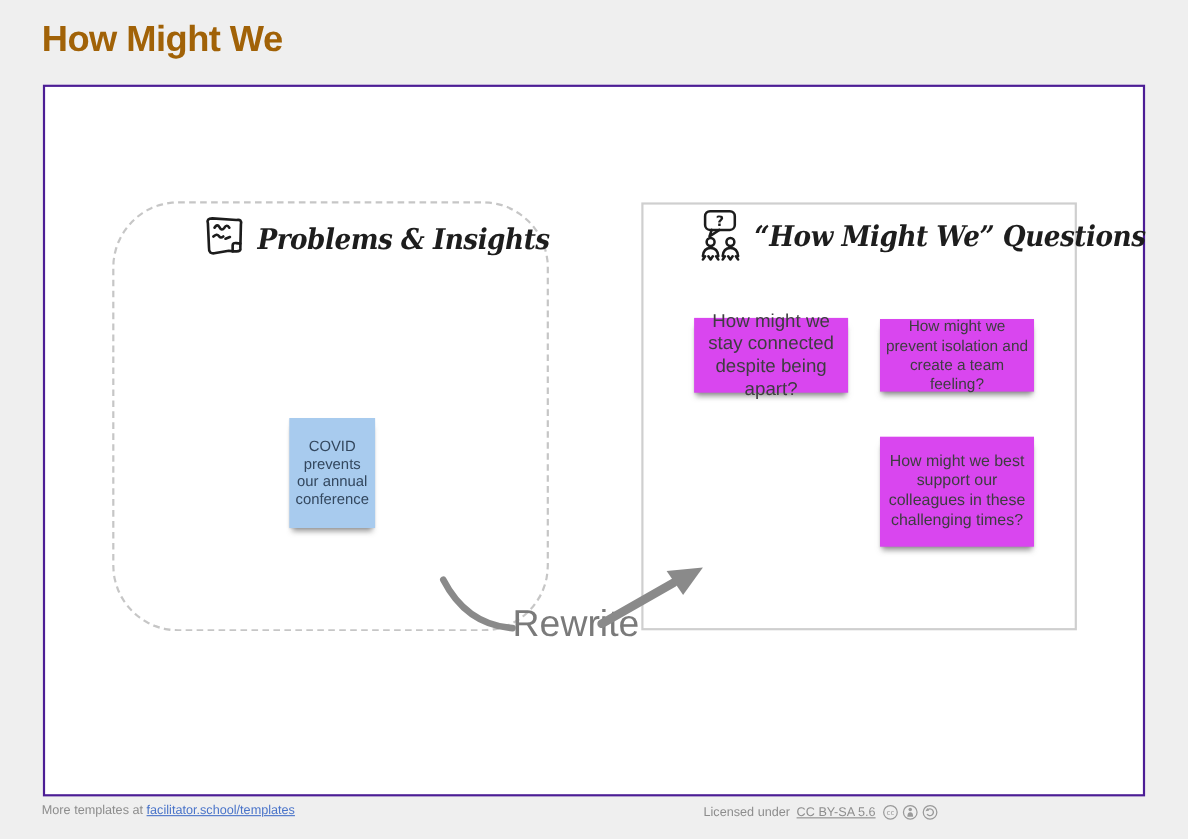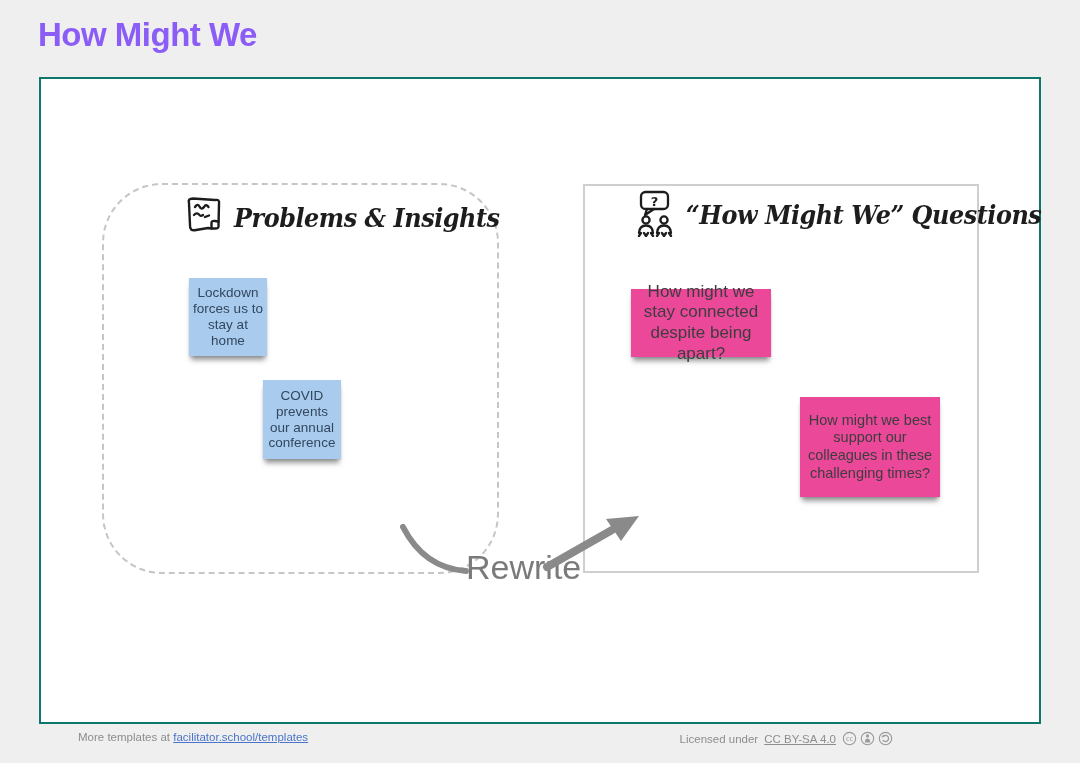--- a/index.html
+++ b/index.html
@@ -5,25 +5,25 @@
   * { margin:0; padding:0; box-sizing:border-box; }
   html,body { width:1080px; height:763px; }
   body {
     background:#efefef;
     font-family:"Liberation Sans", sans-serif;
     position:relative;
     overflow:hidden;
   }
   .page-title {
     position:absolute; left:38px; top:16px;
-    font-size:33px; font-weight:700; color:#8b5cf6; letter-spacing:-0.5px;
+    font-size:33px; font-weight:700; color:#a16207; letter-spacing:-0.5px;
   }
   .board {
     position:absolute; left:39px; top:77px; width:1002px; height:647px;
-    background:#ffffff; border:2px solid #0f766e;
+    background:#ffffff; border:2px solid #4c1d95;
   }
   
   .zone-problems {
     position:absolute; left:61px; top:104px; width:397px; height:391px;
     border:2px dashed #c6c6c6; border-radius:60px;
   }
   
   .zone-questions {
     position:absolute; left:542px; top:105px; width:396px; height:389px;
     border:2px solid #cfcfcf; background:#fff;
@@ -37,39 +37,39 @@
     font-family:"DejaVu Serif", serif; font-style:italic; font-weight:700;
     color:#1d1d1d; font-size:26px; letter-spacing:-0.5px; white-space:nowrap;
     transform:scaleX(0.92); transform-origin:left center;
   }
   .note {
     position:absolute; display:flex; align-items:center; justify-content:center;
     text-align:center; line-height:1.18; padding:4px 2px;
     box-shadow:0 6px 5px -2px rgba(70,70,70,0.55), 0 1px 2px rgba(0,0,0,0.12);
   }
   .note.blue { background:#a8cbee; color:#33475e; width:78px; height:78px; font-size:13.5px; }
-  .note.yellow { background:#ec4899; color:#3d3d3f; width:140px; }
+  .note.yellow { background:#d946ef; color:#3d3d3f; width:140px; }
   #b-note1 { left:148px; top:199px; }
   #b-note2 { left:261px; top:199px; }
-  #b-note3 { left:222px; top:301px; height:79px;text-align:center; }
+  #b-note3 { left:222px; top:301px; height:100px;text-align:center; }
   #y-note1 { left:590px; top:210px; height:68px; font-size:17px; line-height:1.22; }
   #y-note2 { left:759px; top:211px; height:66px; font-size:14px; line-height:1.25; }
   #y-note3 { left:593px; top:318px; height:76px; font-size:15.5px; line-height:1.25; }
   #y-note4 { left:759px; top:318px; height:100px; font-size:14.5px; line-height:1.22; }
   .rewrite-label {
     position:absolute; left:466px; top:548px;
     font-size:34px; color:#7a7a7a; letter-spacing:0;
   }
   .annot-overlay {
     position:absolute; left:0; top:0; width:1080px; height:763px;
     pointer-events:none; z-index:5;
   }
   .footer {
     position:absolute; left:0; top:728px; width:892px; height:26px;
-    font-size:11.5px; color:#8d8d8d;margin-left:40px;
+    font-size:11.5px; color:#8d8d8d;
   }
   .footer-left { position:absolute; left:38px; top:3px; }
   .footer-right { position:absolute; right:39px; top:0; display:flex; align-items:center; gap:4px; }
   .footer-right .txt { margin-right:2px; margin-top:3px; }
   .link { color:#4a74c9; text-decoration:underline; cursor:pointer; }
   .link-gray { color:#8d8d8d; text-decoration:underline; cursor:pointer; }
   .cc-icons { display:flex; align-items:flex-end; gap:3px; margin-top:3px; }
 </style>
 </head>
 <body>
@@ -86,62 +86,62 @@
         <path d="M8 9 Q6.5 4.5 12 4.5 L34 6 Q39 5 38 10 L37.5 31 Q38.5 35 33 34.5 L31 34.5 L27 34 L15 36 Q8.5 37.5 9 31 Z"></path>
         <path d="M30.5 34.5 L30.5 29 Q30.5 26.5 34 27 L37.5 27.5"></path>
         <path d="M14 13 q2.5 -4 4.5 -0.5 q2 4 4.5 0.5 q2 -3.5 4.5 0"></path>
         <path d="M13 21 q3 -3 5 -0.5 q1.5 2.5 4 0.5"></path>
         <path d="M24 23 l4 -1.5"></path>
       </svg>
     </span>
     <span class="script-title">Problems &amp; Insights</span>
   </div>
 
-  <div class="note blue" id="b-note1">Lockdown forces us to stay at home</div>
   <div class="note blue" id="b-note3">COVID prevents our annual conference</div>
 
   <div class="zone-questions"></div>
 
   <div class="zone-header questions">
     <span>
       <svg width="44" height="48" viewBox="0 0 44 48" fill="none" stroke="#1c1c1c" stroke-width="2.3" stroke-linecap="round" stroke-linejoin="round">
         <rect x="8" y="3" width="27" height="17" rx="4.5"></rect>
         <path d="M14 20 L12 26 L21 20"></path>
         <text x="21.5" y="16.5" text-anchor="middle" font-size="13" font-weight="bold" fill="#1c1c1c" stroke="none" font-family="DejaVu Sans, sans-serif">?</text>
         <circle cx="13" cy="31" r="3.6"></circle>
         <path d="M6 44 Q6.5 36.5 13 36.5 Q19.5 36.5 20 44 M8 44 L6 47 M18 44 L20 47 M11 44 L13 47 M15 44 L13 47"></path>
         <circle cx="31" cy="31" r="3.6"></circle>
         <path d="M24 44 Q24.5 36.5 31 36.5 Q37.5 36.5 38 44 M26 44 L24 47 M36 44 L38 47 M29 44 L31 47 M33 44 L31 47"></path>
       </svg>
     </span>
     <span class="script-title">“How Might We” Questions</span>
   </div>
 
   <div class="note yellow" id="y-note1">How might we stay connected despite being apart?</div>
+  <div class="note yellow" id="y-note2">How might we prevent isolation and create a team feeling?</div>
   <div class="note yellow" id="y-note4">How might we best support our colleagues in these challenging times?</div>
 
 </div>
 
 <svg class="annot-overlay" viewBox="0 0 1080 763">
   <path d="M403,527 Q424,568 466,571" fill="none" stroke="#8a8a8a" stroke-width="6" stroke-linecap="round"></path>
   <g>
     <path d="M547,567 L612,530" fill="none" stroke="#8a8a8a" stroke-width="8" stroke-linecap="round"></path>
     <polygon points="639,516 621,541 606,519" fill="#8a8a8a"></polygon>
   </g>
 </svg>
 <div class="rewrite-label">Rewrite</div>
 
 <div class="footer">
   <div class="footer-left">
     <span>More templates at</span>
     <a class="link">facilitator.school/templates</a>
   </div>
   <div class="footer-right">
     <span class="txt">Licensed under</span>
-    <a class="link-gray txt">CC BY-SA 4.0</a>
+    <a class="link-gray txt">CC BY-SA 5.6</a>
     <span class="cc-icons">
       <svg width="15" height="15" viewBox="0 0 16 16">
         <circle cx="8" cy="8" r="6.6" fill="none" stroke="#9a9a9a" stroke-width="1.2"></circle>
         <text x="8" y="10.6" text-anchor="middle" font-size="7" fill="#9a9a9a" font-family="DejaVu Sans, sans-serif">cc</text>
       </svg>
       <svg width="15" height="15" viewBox="0 0 16 16">
         <circle cx="8" cy="8" r="6.6" fill="none" stroke="#9a9a9a" stroke-width="1.2"></circle>
         <circle cx="8" cy="5.2" r="1.7" fill="#9a9a9a"></circle>
         <path d="M5.2,12.2 Q5.2,7.9 8,7.9 Q10.8,7.9 10.8,12.2 Z" fill="#9a9a9a"></path>
       </svg>

